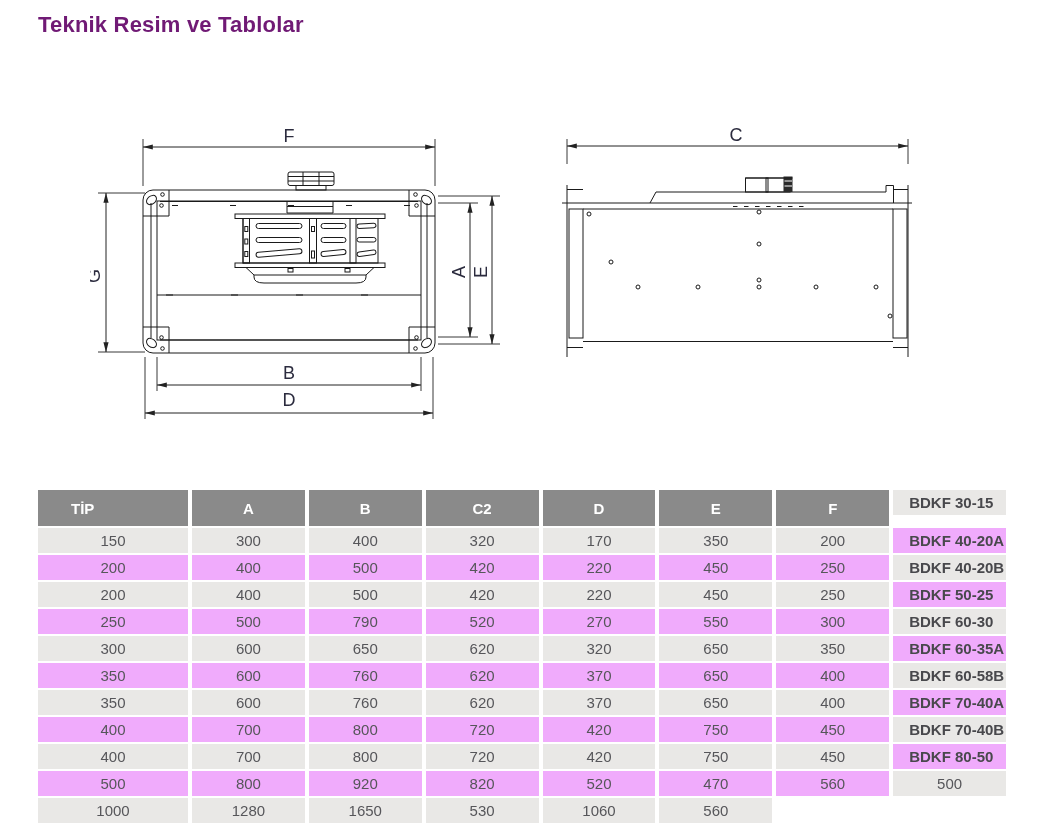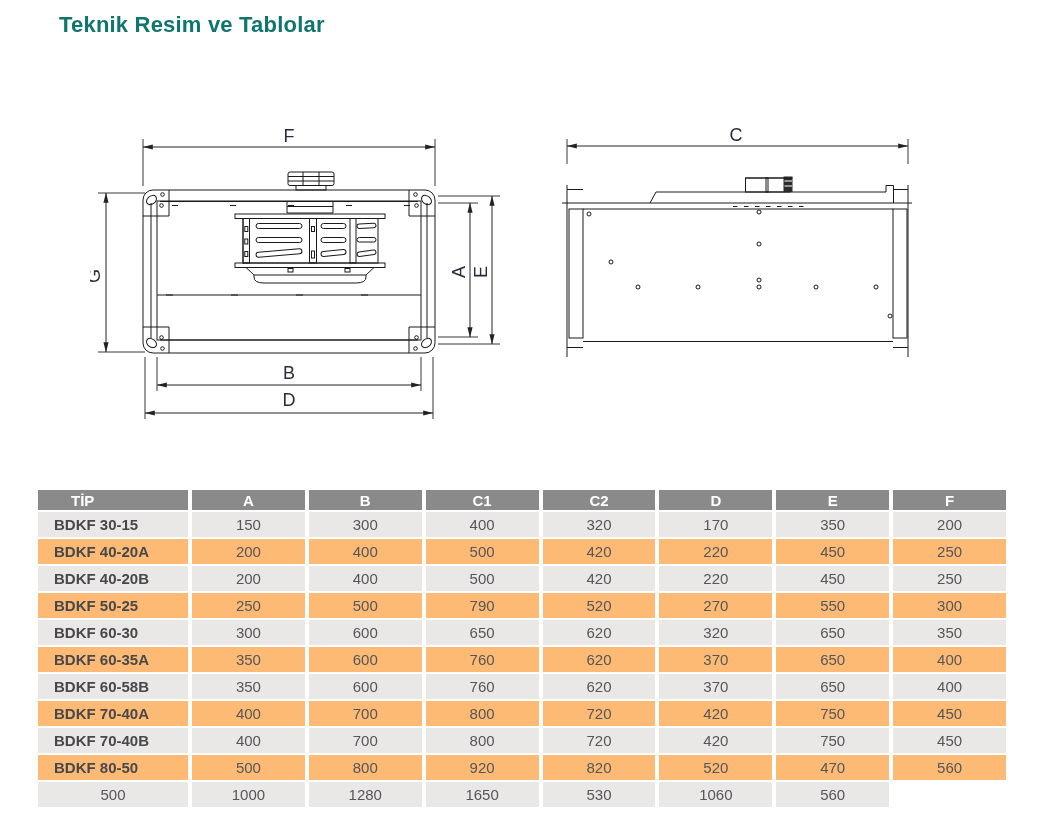--- a/index.html
+++ b/index.html
@@ -7,39 +7,39 @@
     font-family: "Liberation Sans", sans-serif; overflow: hidden; }
   .page { position: relative; width: 1044px; height: 837px; background: #fff; }
   .page-title { position: absolute; left: 38px; top: 12px;
     font-size: 22px; font-weight: bold; letter-spacing: 0.2px; }
   .drawings { position: absolute; left: 0; top: 0; }
   .drawings svg { position: absolute; left: 90px; top: 110px; }
   .dim-table { position: absolute; left: 38px; top: 490px; width: 968px;
     display: grid; grid-template-columns: 150px repeat(7, 1fr);
     column-gap: 4px; row-gap: 2px; font-size: 15px; }
   .hcell { background: #8a8a8a; color: #ffffff; font-weight: bold;
-    height: 20px; display: flex; align-items: center; justify-content: center; }
+    height: 36px; display: flex; align-items: center; justify-content: center; }
   .hcell.tip { justify-content: flex-start; padding-left: 33px; }
   .cell { height: 25px; display: flex; align-items: center;
     justify-content: center; color: #56565a; }
   .cell.model { justify-content: flex-start; padding-left: 16px;
     font-weight: bold; color: #48484c; }
   .cell.light { background: #e9e8e6; }
-  .cell.dark  { background: #fdba74; }
+  .cell.dark  { background: #f0abfc; }
   .ln  { stroke: #1a1a1a; fill: none; stroke-width: 1; }
   .ext { stroke: #222222; fill: none; stroke-width: 0.9; }
   .dim { stroke: #222222; fill: none; stroke-width: 1; }
   .dlab { font-size: 18px; fill: #2b2b3e; }
 </style>
 </head>
 <body>
 
 <div class="page">
 
-  <h1 class="page-title" style="color: #0f766e; margin-left: 21px;">Teknik Resim ve Tablolar</h1>
+  <h1 class="page-title" style="color: #701a75;">Teknik Resim ve Tablolar</h1>
 
   <div class="drawings">
     <svg width="860" height="345" viewBox="90 110 860 345">
       <defs>
         <marker id="arw" viewBox="0 0 10 6" refX="9.8" refY="3" markerWidth="10" markerHeight="6" markerUnits="userSpaceOnUse" orient="auto-start-reverse">
           <path d="M0,0.4 L10,3 L0,5.6 Z" fill="#222"></path>
         </marker>
         <pattern id="hatch" width="4" height="4" patternUnits="userSpaceOnUse" patternTransform="rotate(45)">
           <rect width="4" height="4" fill="#fff"></rect>
           <line x1="0" y1="0" x2="0" y2="4" stroke="#333" stroke-width="1.6"></line>
@@ -217,21 +217,20 @@
           <circle class="ln" cx="890" cy="316" r="2"></circle>
         </g>
       </g>
     </svg>
   </div>
 
   <div class="dim-table">
       <div class="hcell tip">TİP</div>
       <div class="hcell">A</div>
       <div class="hcell">B</div>
-      <div class="hcell">C1</div>
       <div class="hcell">C2</div>
       <div class="hcell">D</div>
       <div class="hcell">E</div>
       <div class="hcell">F</div>
       <div class="cell model light">BDKF 30-15</div>
       <div class="cell num light">150</div>
       <div class="cell num light">300</div>
       <div class="cell num light">400</div>
       <div class="cell num light">320</div>
       <div class="cell num light">170</div>

